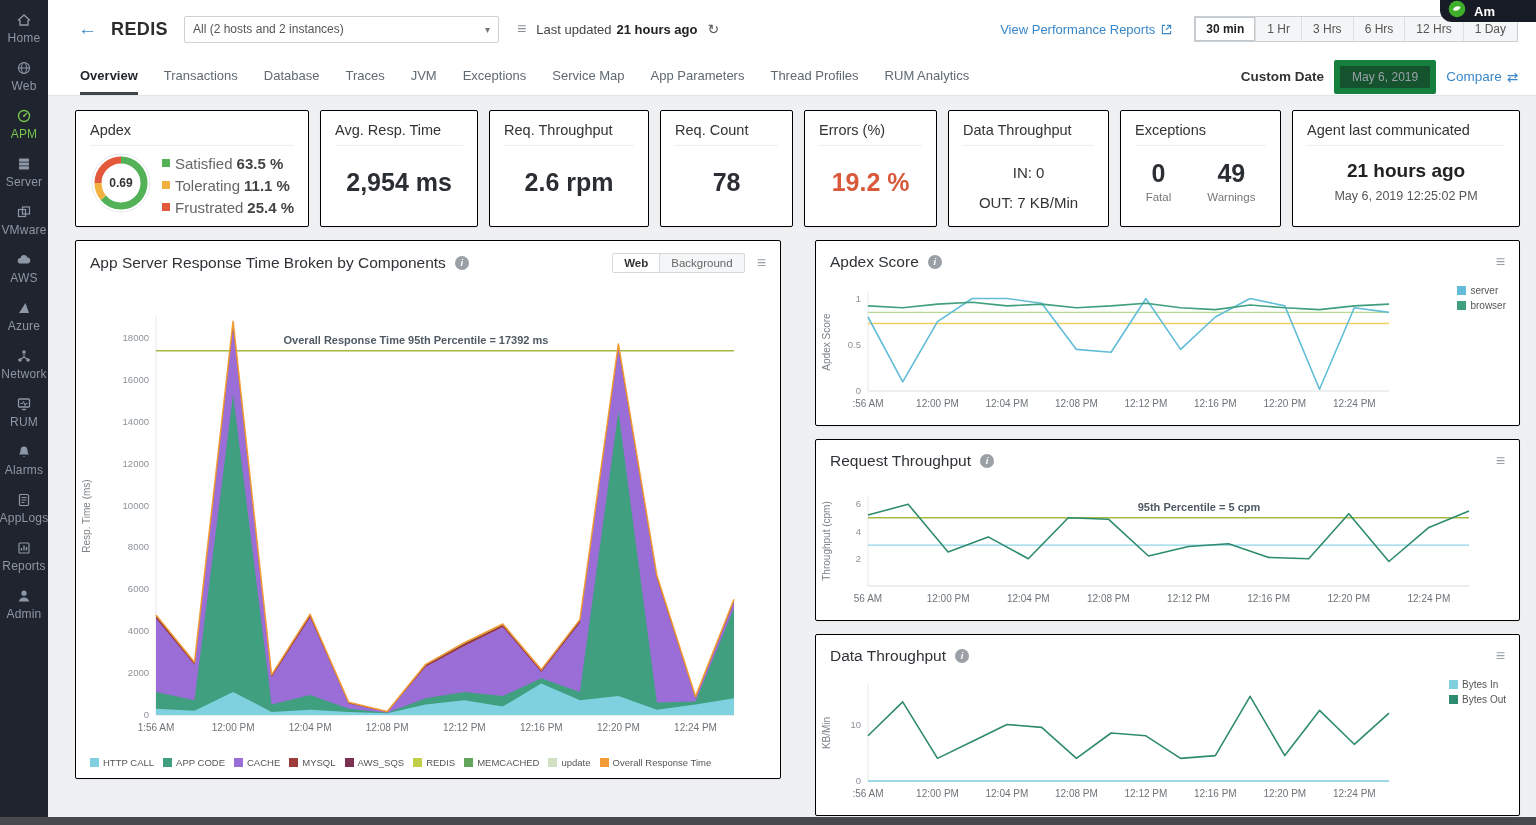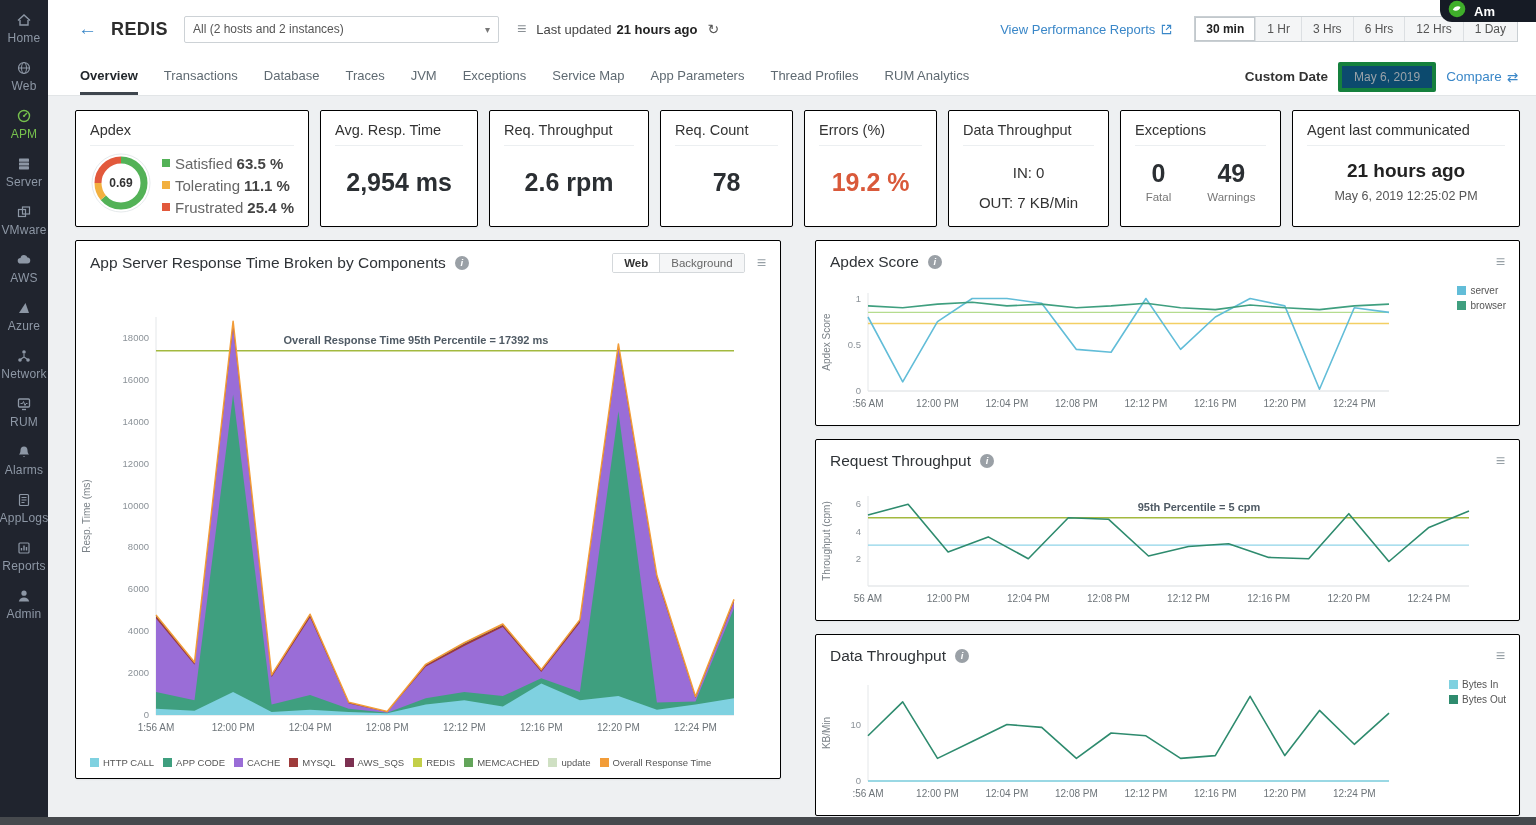--- a/index.html
+++ b/index.html
@@ -30,21 +30,21 @@
 .range{padding:5px 11px;font-size:12px;color:#555;border-right:1px solid #dcdfe2;cursor:pointer;white-space:nowrap}
 .range:last-child{border-right:none}
 .range.active{background:#fff;font-weight:700;color:#222;box-shadow:inset 0 0 0 1px #c2c8cc}
 
 .tabbar{height:38px;background:#fff;border-bottom:1px solid #e2e5e7;display:flex;align-items:stretch;padding:0 18px 0 32px}
 .tabs{display:flex;gap:26px}
 .tab{font-size:13px;color:#5f6a72;display:flex;align-items:center;border-bottom:3px solid transparent;cursor:pointer;white-space:nowrap}
 .tab.active{color:#22272c;font-weight:700;border-bottom-color:#3f464e}
 .tab-right{margin-left:auto;display:flex;align-items:center;gap:10px}
 .cd-label{font-size:13.5px;font-weight:600;color:#333}
-.date-input{border:4px solid #15803d;border-radius:2px;padding:4px 12px;font-size:12px;color:#9aa2a9;background:#0c4a6e;cursor:pointer}
+.date-input{border:6px solid #15803d;border-radius:2px;padding:4px 12px;font-size:12px;color:#9aa2a9;background:#14532d;cursor:pointer}
 .compare{color:#3a87c8;font-size:13.5px;display:flex;gap:5px;align-items:center;cursor:pointer}
 
 .content{padding:14px 16px 10px 27px}
 .card{background:#fff;border:1px solid #000000;border-radius:2px;box-shadow:0 1px 2px rgba(30,40,50,.05)}
 .kpi-row{display:flex;gap:11px;margin-bottom:13px}
 .kpi{padding:11px 14px 10px;height:117px}
 .kpi-title{font-size:14.5px;color:#333;padding-bottom:7px;border-bottom:1px solid #eceff1;margin-bottom:6px;white-space:nowrap}
 .kpi-value{font-size:25px;font-weight:700;color:#2b2f33;text-align:center;margin-top:22px}
 .k-apdex{flex:0 0 228px}.k-avg{flex:0 0 158px}.k-rtp{flex:0 0 160px}.k-rc{flex:0 0 133px}
 .k-err{flex:0 0 133px}.k-dtp{flex:0 0 161px}.k-exc{flex:0 0 161px}.k-agent{flex:1}

